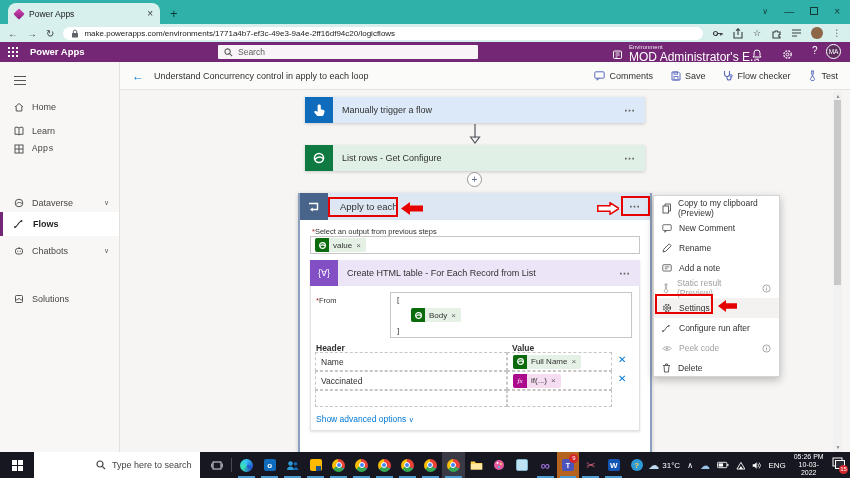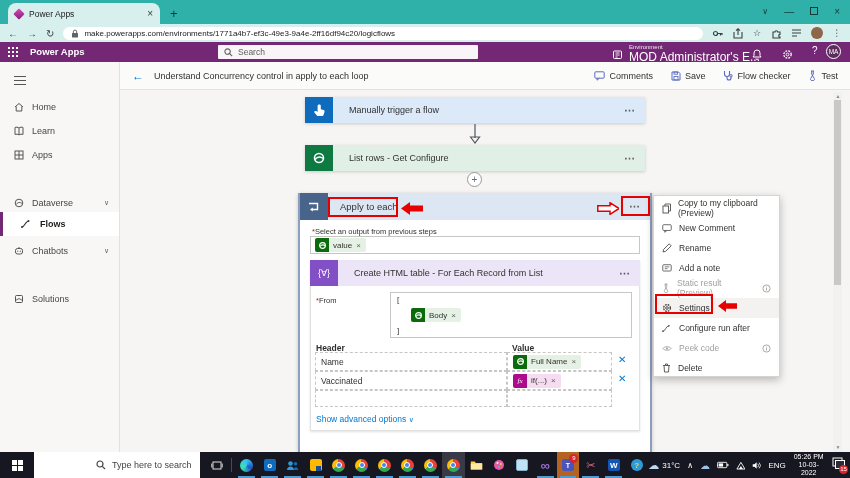--- a/index.html
+++ b/index.html
@@ -37,37 +37,37 @@
   .hico { color:#fff; }
   .ma { left:826px; top:44px; width:15px; height:15px; border-radius:50%; border:1px solid #fff; background:#5c2d5c; color:#fff; font-size:6.5px; display:flex; align-items:center; justify-content:center; }
 
   
   .sidebar { left:0; top:62px; width:120px; height:390px; background:#f8f7f6; border-right:1px solid #e3e1df; }
   .hamb { left:14px; top:76px; width:12px; height:9px; border-top:1.5px solid #555; border-bottom:1.5px solid #555; }
   .hamb:before { content:""; display:block; margin-top:3px; border-top:1.5px solid #555; }
   .sbi { left:0; width:119px; height:22px; display:flex; align-items:center; padding-left:14px; gap:8px; color:#484644; font-size:9px; }
   .sbi svg { flex:0 0 auto; }
   .sbi .chev { margin-left:auto; margin-right:10px; font-size:7px; color:#605e5c; }
-  .sbi.sel { background:#fff; border-left:3px solid #742774; padding-left:18px; font-weight:bold; color:#201f1e; }
+  .sbi.sel { background:#fff; border-left:3px solid #742774; padding-left:11px; font-weight:bold; color:#201f1e; }
 
   
   .ftoolbar { left:120px; top:62px; width:730px; height:28px; background:#fbfbfa; border-bottom:1px solid #e5e3e1; display:flex; align-items:center; padding:0 12px; gap:10px; }
   .back { color:#0078d4; font-size:12px; }
   .ftitle { font-size:9px; color:#323130; flex:1; white-space:nowrap; overflow:hidden; }
   .tbbtn { display:flex; align-items:center; gap:4px; font-size:9px; color:#323130; margin-left:8px; }
 
   
   .canvas { left:120px; top:90px; width:722px; height:362px; background:#f6f5f4; }
   .vscroll { left:833px; top:92px; width:9px; height:360px; background:#f1f1f1; }
   .vthumb { left:834px; top:100px; width:7px; height:185px; background:#c8c8c8; }
   .sarr { left:834px; width:8px; font-size:5px; color:#888; text-align:center; }
 
   .card { position:absolute; height:26px; display:flex; align-items:center; box-shadow:0 1px 3px rgba(0,0,0,.18); }
   .ctile { width:28px; height:26px; display:flex; align-items:center; justify-content:center; flex:0 0 auto; }
-  .ctitle { font-size:9px; color:#323130; padding-left:16px; flex:1; }
+  .ctitle { font-size:9px; color:#323130; padding-left:9px; flex:1; }
   .cdots { font-size:11px; color:#605e5c; letter-spacing:1px; padding-right:9px; font-weight:bold; }
 
   .conn { text-align:center; }
   .pluscircle { width:15px; height:15px; border-radius:50%; border:1px solid #9a9896; background:#fff; color:#5f6a8a; font-size:10px; line-height:13px; text-align:center; }
 
   .scope { left:298px; top:193px; width:354px; height:259px; background:#fff; border-left:2px solid #8ba0bd; border-right:2px solid #8ba0bd; box-shadow:0 1px 4px rgba(0,0,0,.2); }
   .scopehead { left:300px; top:193px; width:350px; height:27px; background:#dde7f3; display:flex; align-items:center; }
   .scopehead .ctile { height:27px; background:#49648b; }
   .flabel { font-size:7.5px; color:#323130; }
   .req { color:#a4262c; }
@@ -226,21 +226,21 @@
         <path d="M1 5l4-3.5L9 5M2.2 4.5V9h5.6V4.5" fill="none" stroke="#555" stroke-width="1"></path>
       </svg>
     <span>Home</span>
   </div>
   <div class="a sbi" style="top:120px;">
     <svg width="10" height="10" viewBox="0 0 10 10">
         <path d="M5 2C4 1 2 1 1 1.5v7C2 8 4 8 5 9c1-1 3-1 4-.5v-7C8 1 6 1 5 2zM5 2v7" fill="none" stroke="#555" stroke-width="1"></path>
       </svg>
     <span>Learn</span>
   </div>
-  <div class="a sbi" style="top:144px;">
+  <div class="a sbi" style="top:138px;font-family:Liberation Mono, monospace;">
     <svg width="10" height="10" viewBox="0 0 10 10">
         <rect x="1" y="1" width="8" height="8" fill="none" stroke="#555" stroke-width="1"></rect>
         <path d="M5 1v8M1 5h8" stroke="#555" stroke-width="1"></path>
       </svg>
     <span>Apps</span>
   </div>
   <div class="a sbi" style="top:192px;">
     <svg width="10" height="10" viewBox="0 0 10 10">
         <circle cx="5" cy="5" r="3.8" fill="none" stroke="#555" stroke-width="1"></circle>
         <path d="M2 6.5c2-2.5 4-2.5 6-1" fill="none" stroke="#555" stroke-width="1"></path>

